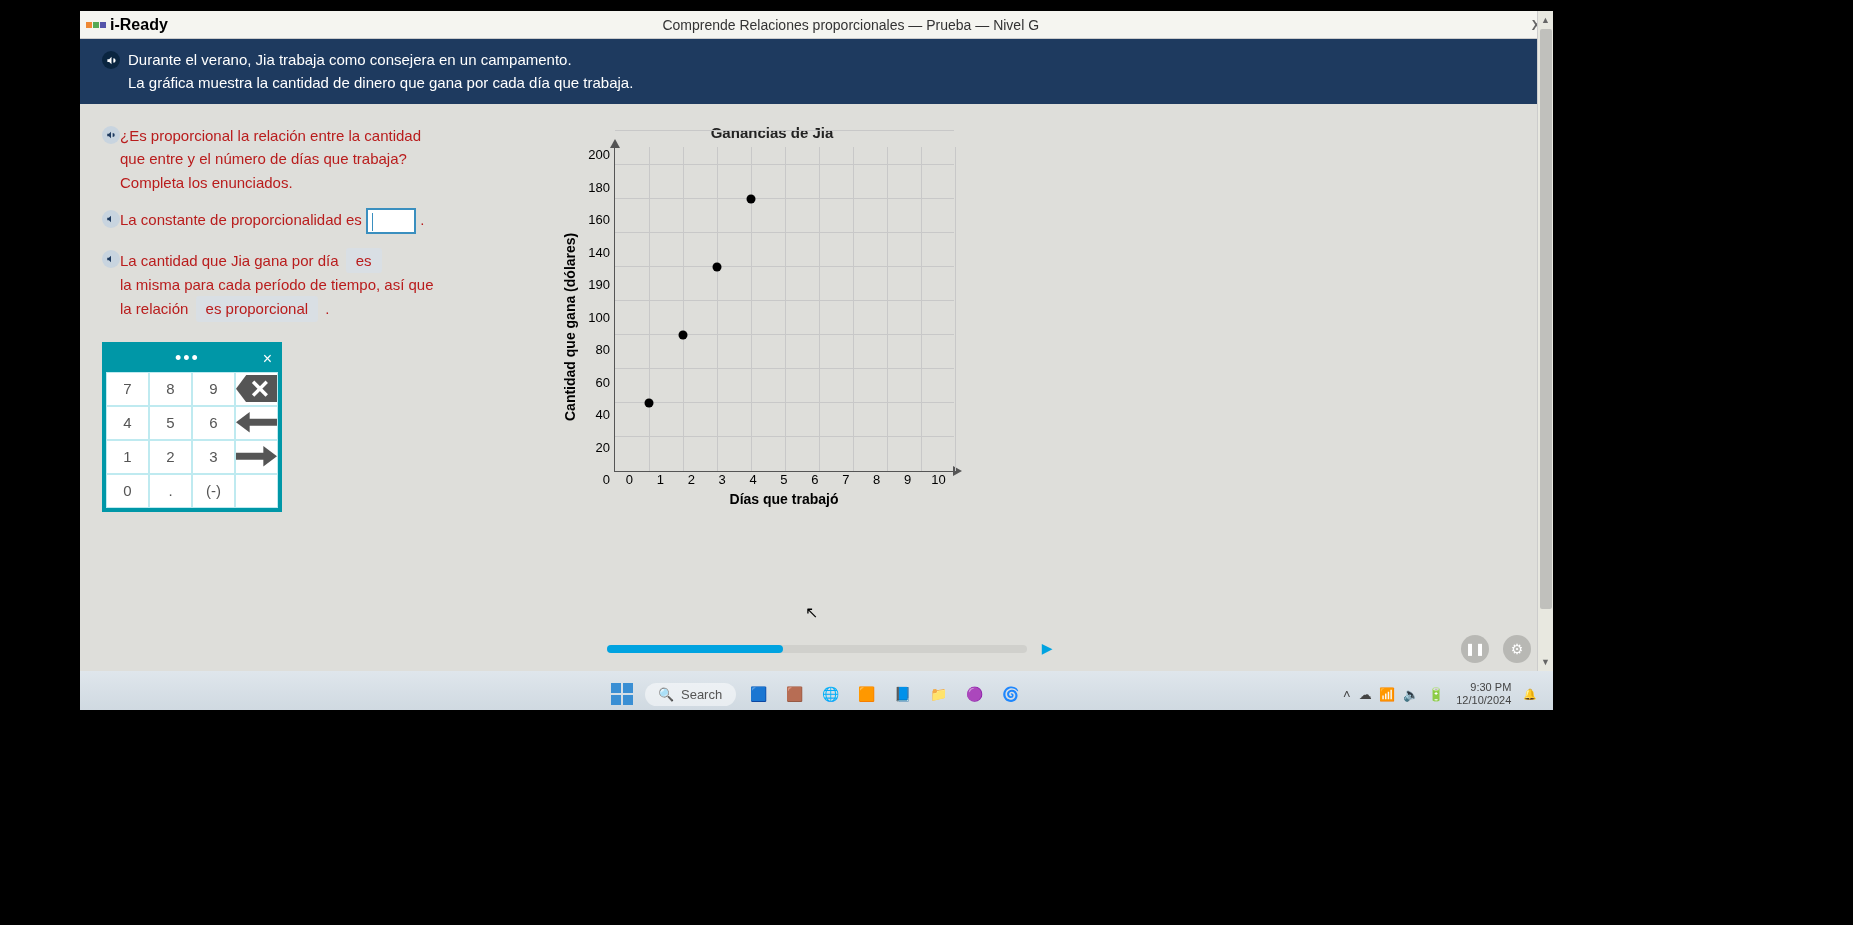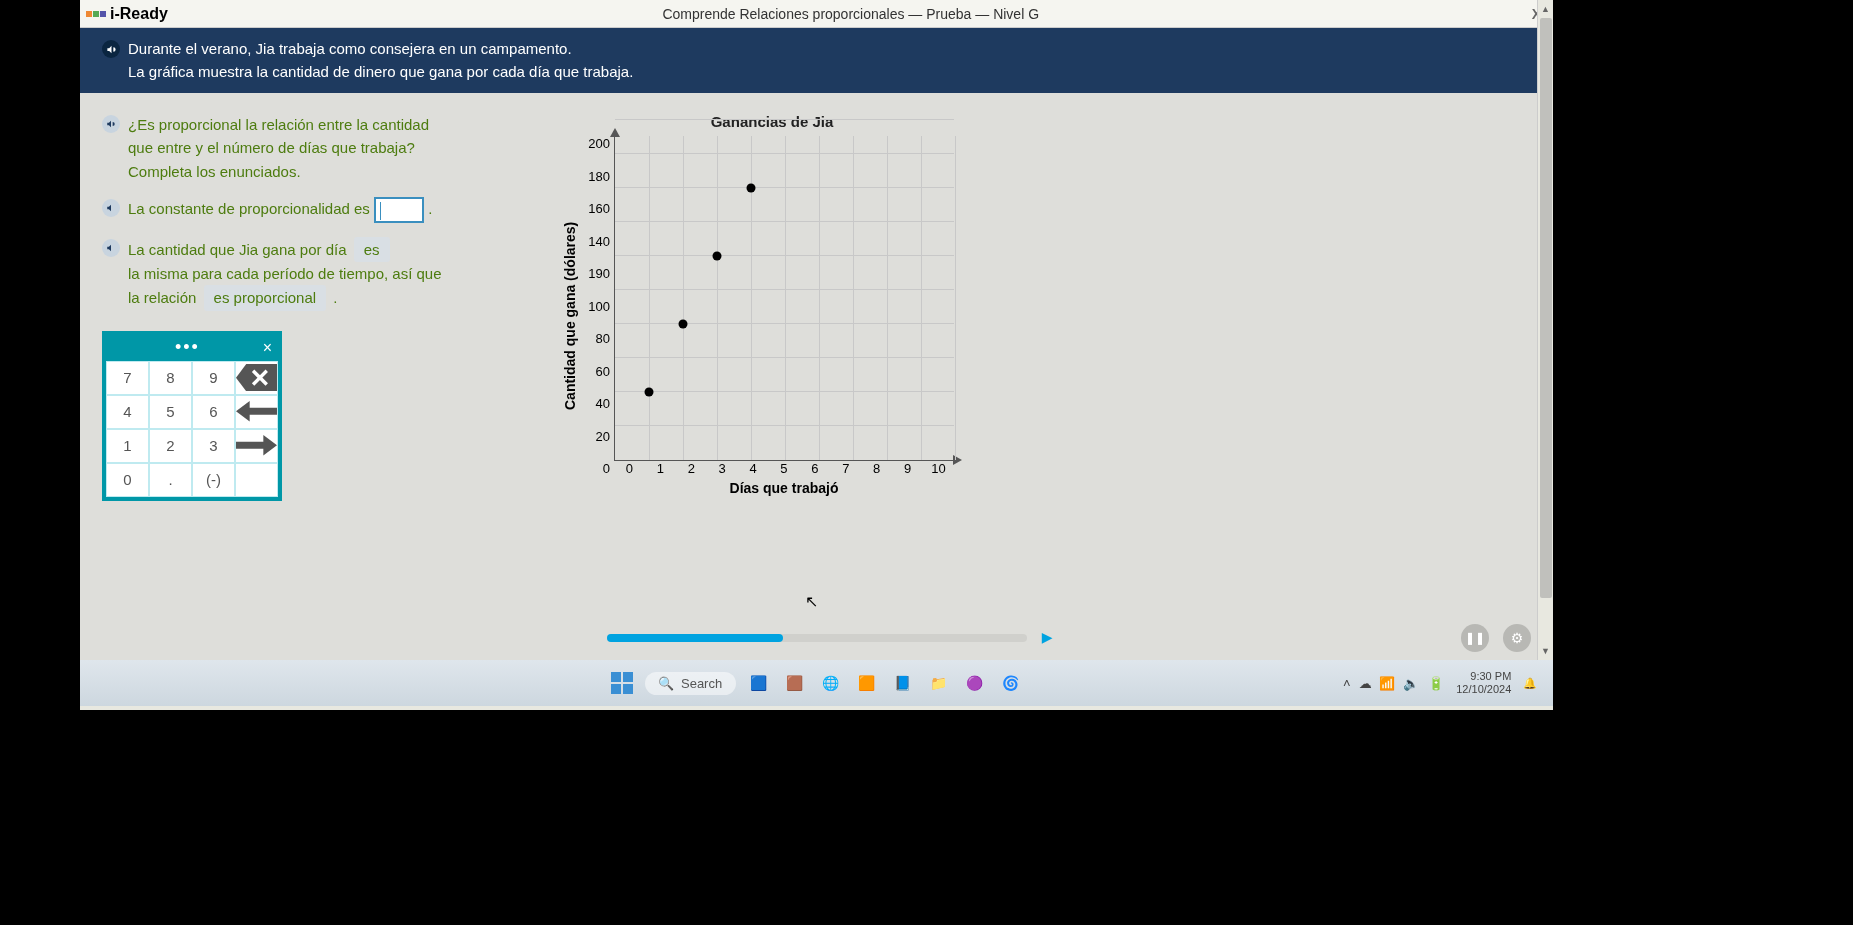--- a/index.html
+++ b/index.html
@@ -1,18 +1,18 @@
 <!DOCTYPE html>
 <html><head>
 <meta charset="utf-8">
 <style>
   * { margin: 0; padding: 0; box-sizing: border-box; font-family: Arial, sans-serif; }
   body { background: #000; width: 1853px; height: 925px; overflow: hidden; position: relative; }
 
-  .monitor { position: absolute; left: 0; top: 0; width: 1853px; height: 892px; background: #e8e8e0; }
+  .monitor { position: absolute; left: 0; top: 11px; width: 1853px; height: 892px; background: #e8e8e0; }
   .black-bar-left { position: absolute; left: 0; top: 0; width: 80px; height: 710px; background: #000; }
   .black-bar-right { position: absolute; right: 0; top: 0; width: 300px; height: 710px; background: #000; }
   .black-bottom { position: absolute; left: 0; top: 710px; width: 1853px; height: 215px; background: #000; }
 
   .app { position: absolute; left: 80px; top: 0; width: 1473px; height: 660px; background: #dededa; }
 
   .title-bar { display: flex; align-items: center; height: 28px; background: #f5f5f0; border-bottom: 1px solid #ccc; padding: 0 6px; }
   .logo-cubes { display: inline-flex; gap: 1px; margin-right: 4px; }
   .cube { width: 6px; height: 6px; }
   .c1 { background: #e83; } .c2 { background: #5a5; } .c3 { background: #55a; }
@@ -20,21 +20,21 @@
   .lesson-title { flex: 1; text-align: center; font-size: 14px; color: #333; font-weight: 400; }
   .title-close { font-size: 14px; font-weight: bold; color: #666; cursor: pointer; padding: 0 6px; }
 
   .prompt-bar { background: #1e3a5f; color: #fff; padding: 10px 22px; font-size: 15px; line-height: 1.5; display: flex; gap: 8px; }
   .speaker { width: 18px; height: 18px; border-radius: 50%; background: #0a2540; display: inline-flex; align-items: center; justify-content: center; font-size: 10px; color: #fff; flex-shrink: 0; margin-top: 2px; }
 
   .content { display: flex; padding: 20px 22px 10px 22px; gap: 20px; height: 540px; }
   .left-col { width: 440px; }
   .right-col { flex: 1; display: flex; justify-content: flex-start; }
 
-  .qblock { display: flex; gap: 8px; margin-bottom: 14px; font-size: 15px; color: #4d7c0f; line-height: 1.55; }
+  .qblock { display: flex; gap: 0; margin-bottom: 14px; font-size: 15px; color: #b91c1c; line-height: 1.55; }
   .speaker-q { width: 18px; height: 18px; border-radius: 50%; background: #c8d4df; display: inline-flex; align-items: center; justify-content: center; font-size: 9px; color: #1e3a5f; flex-shrink: 0; margin-top: 2px; }
   .fill-chip { display: inline-block; background: #d9dfe4; padding: 1px 10px; border-radius: 3px; margin: 0 3px; }
   .answer-box { display: inline-block; width: 50px; height: 26px; border: 2px solid #3a8fbf; background: #fff; vertical-align: middle; position: relative; }
   .answer-box::before { content: ""; position: absolute; left: 4px; top: 3px; width: 1px; height: 18px; background: #3a8fbf; }
 
   
   .keypad { width: 180px; background: #0097a7; padding: 4px; margin-top: 20px; }
   .keypad-top { display: flex; justify-content: space-between; height: 26px; align-items: center; padding: 0 6px; }
   .keypad-more { color: #fff; font-size: 18px; letter-spacing: 2px; flex: 1; text-align: center; }
   .keypad-close { color: #fff; font-size: 16px; cursor: pointer; }

